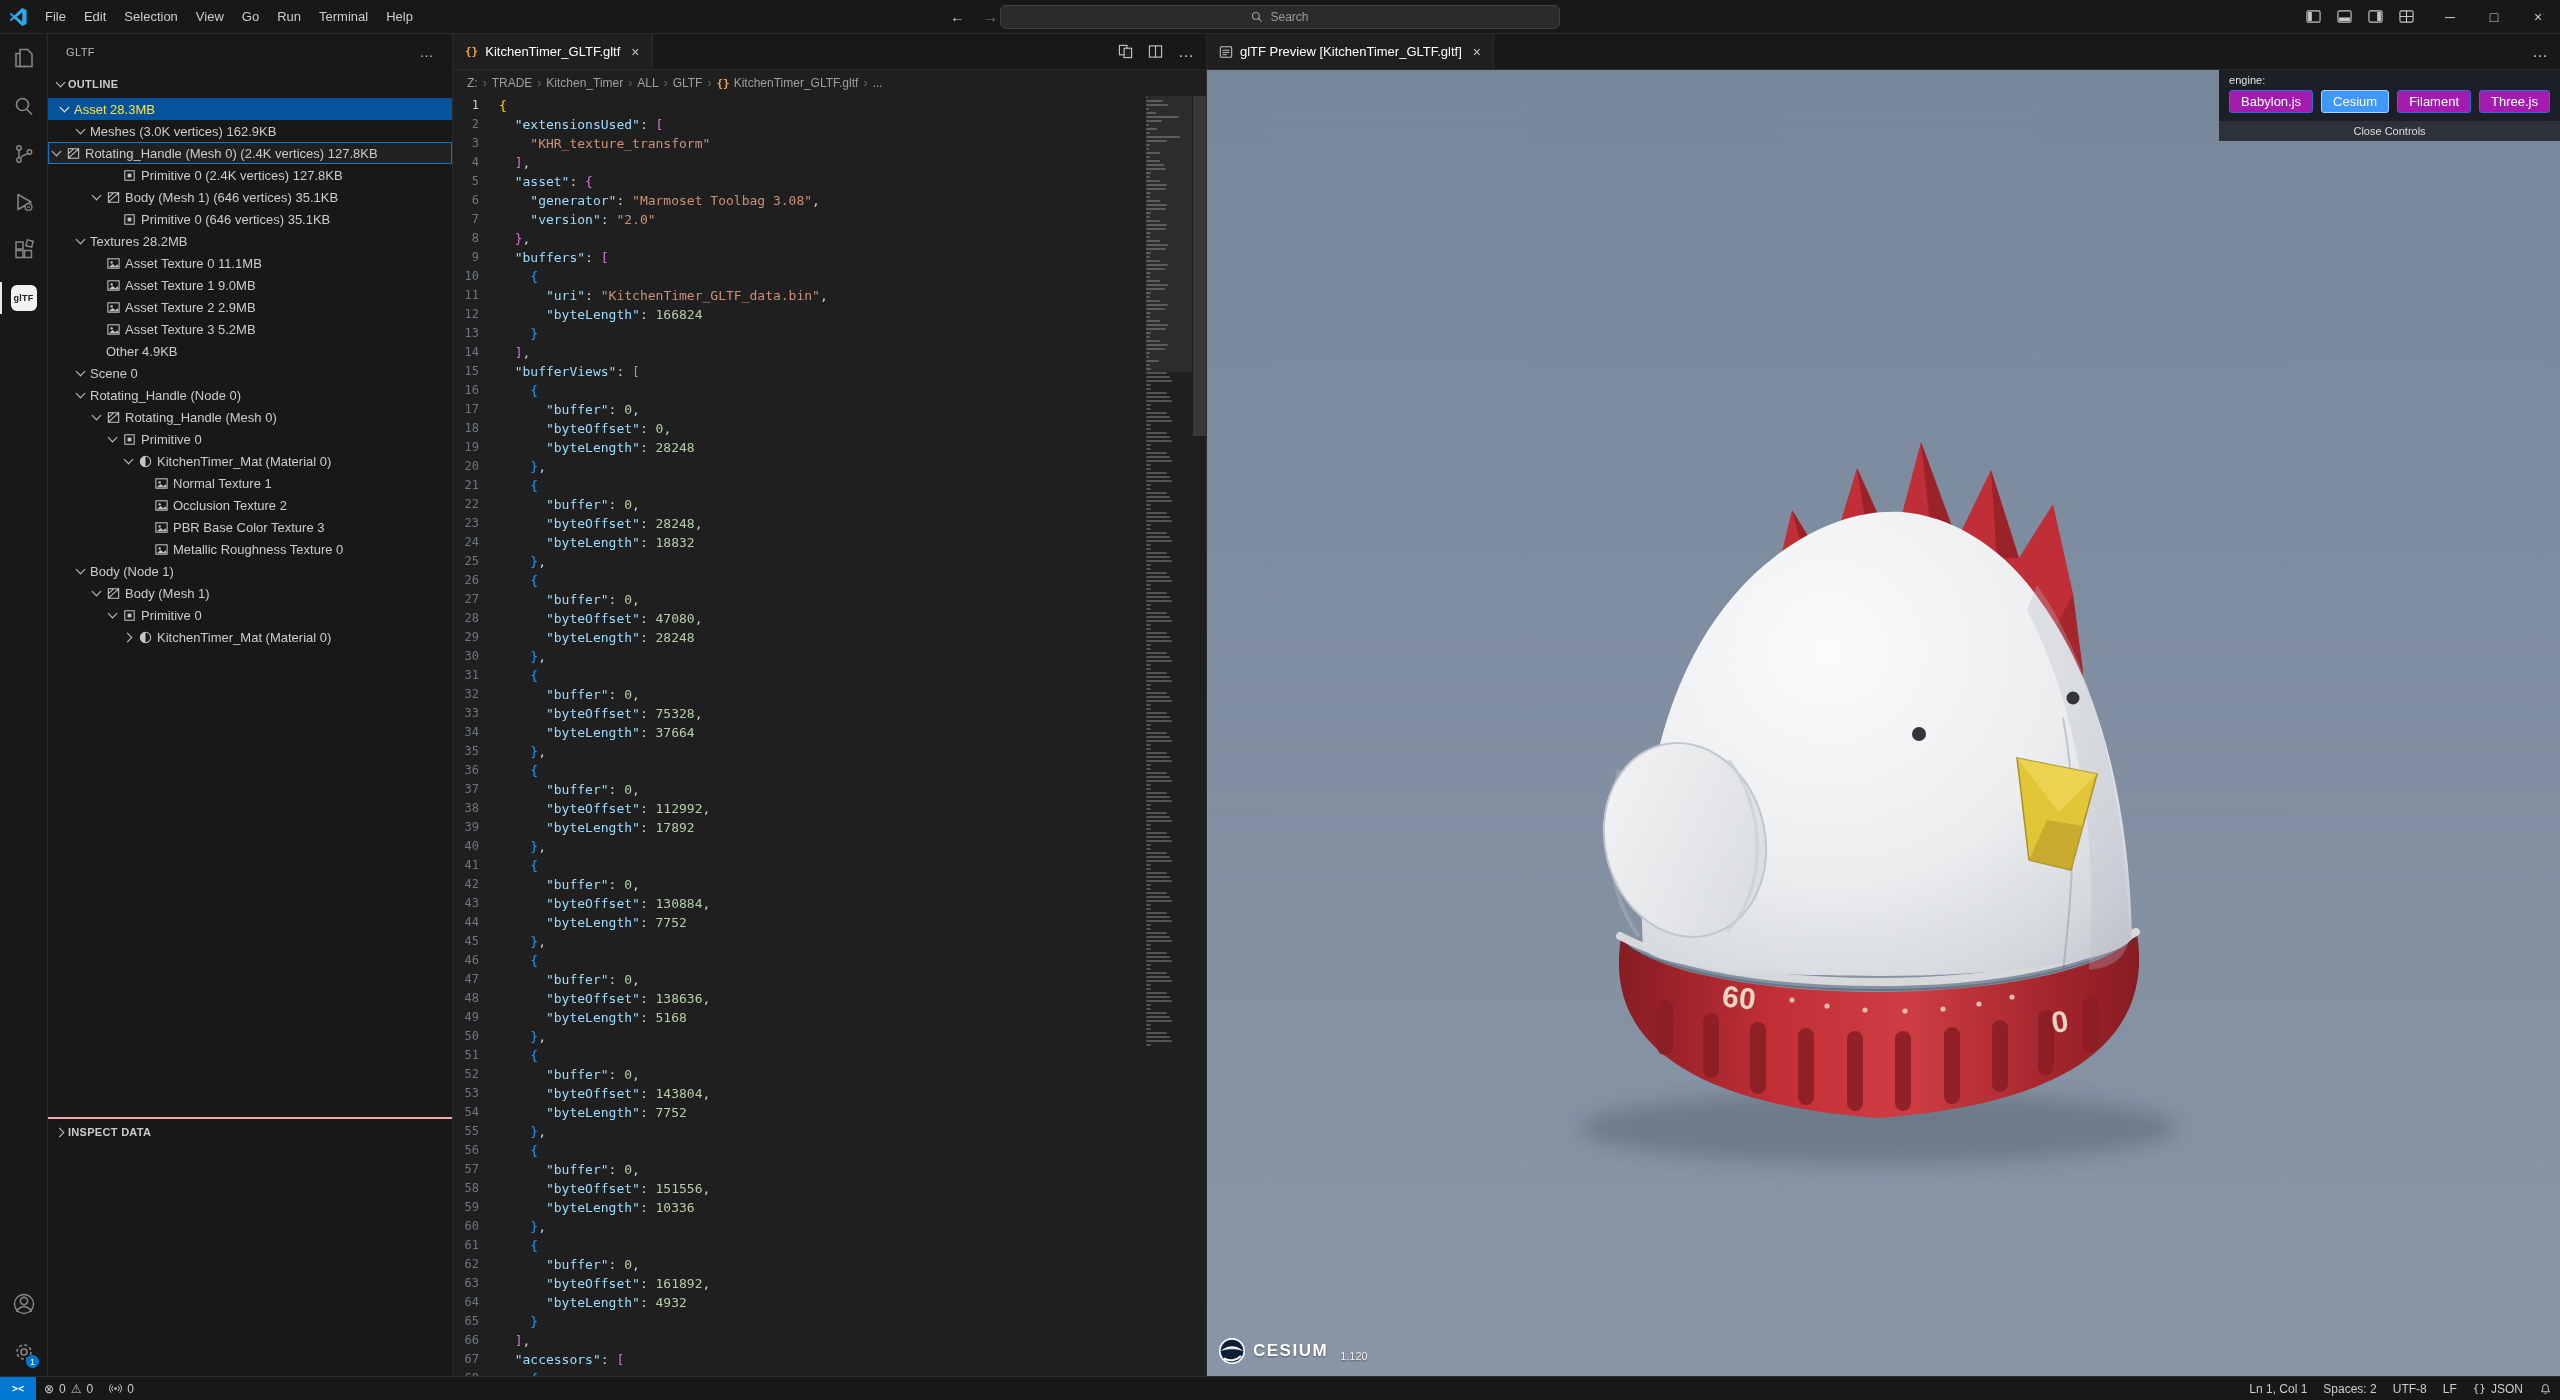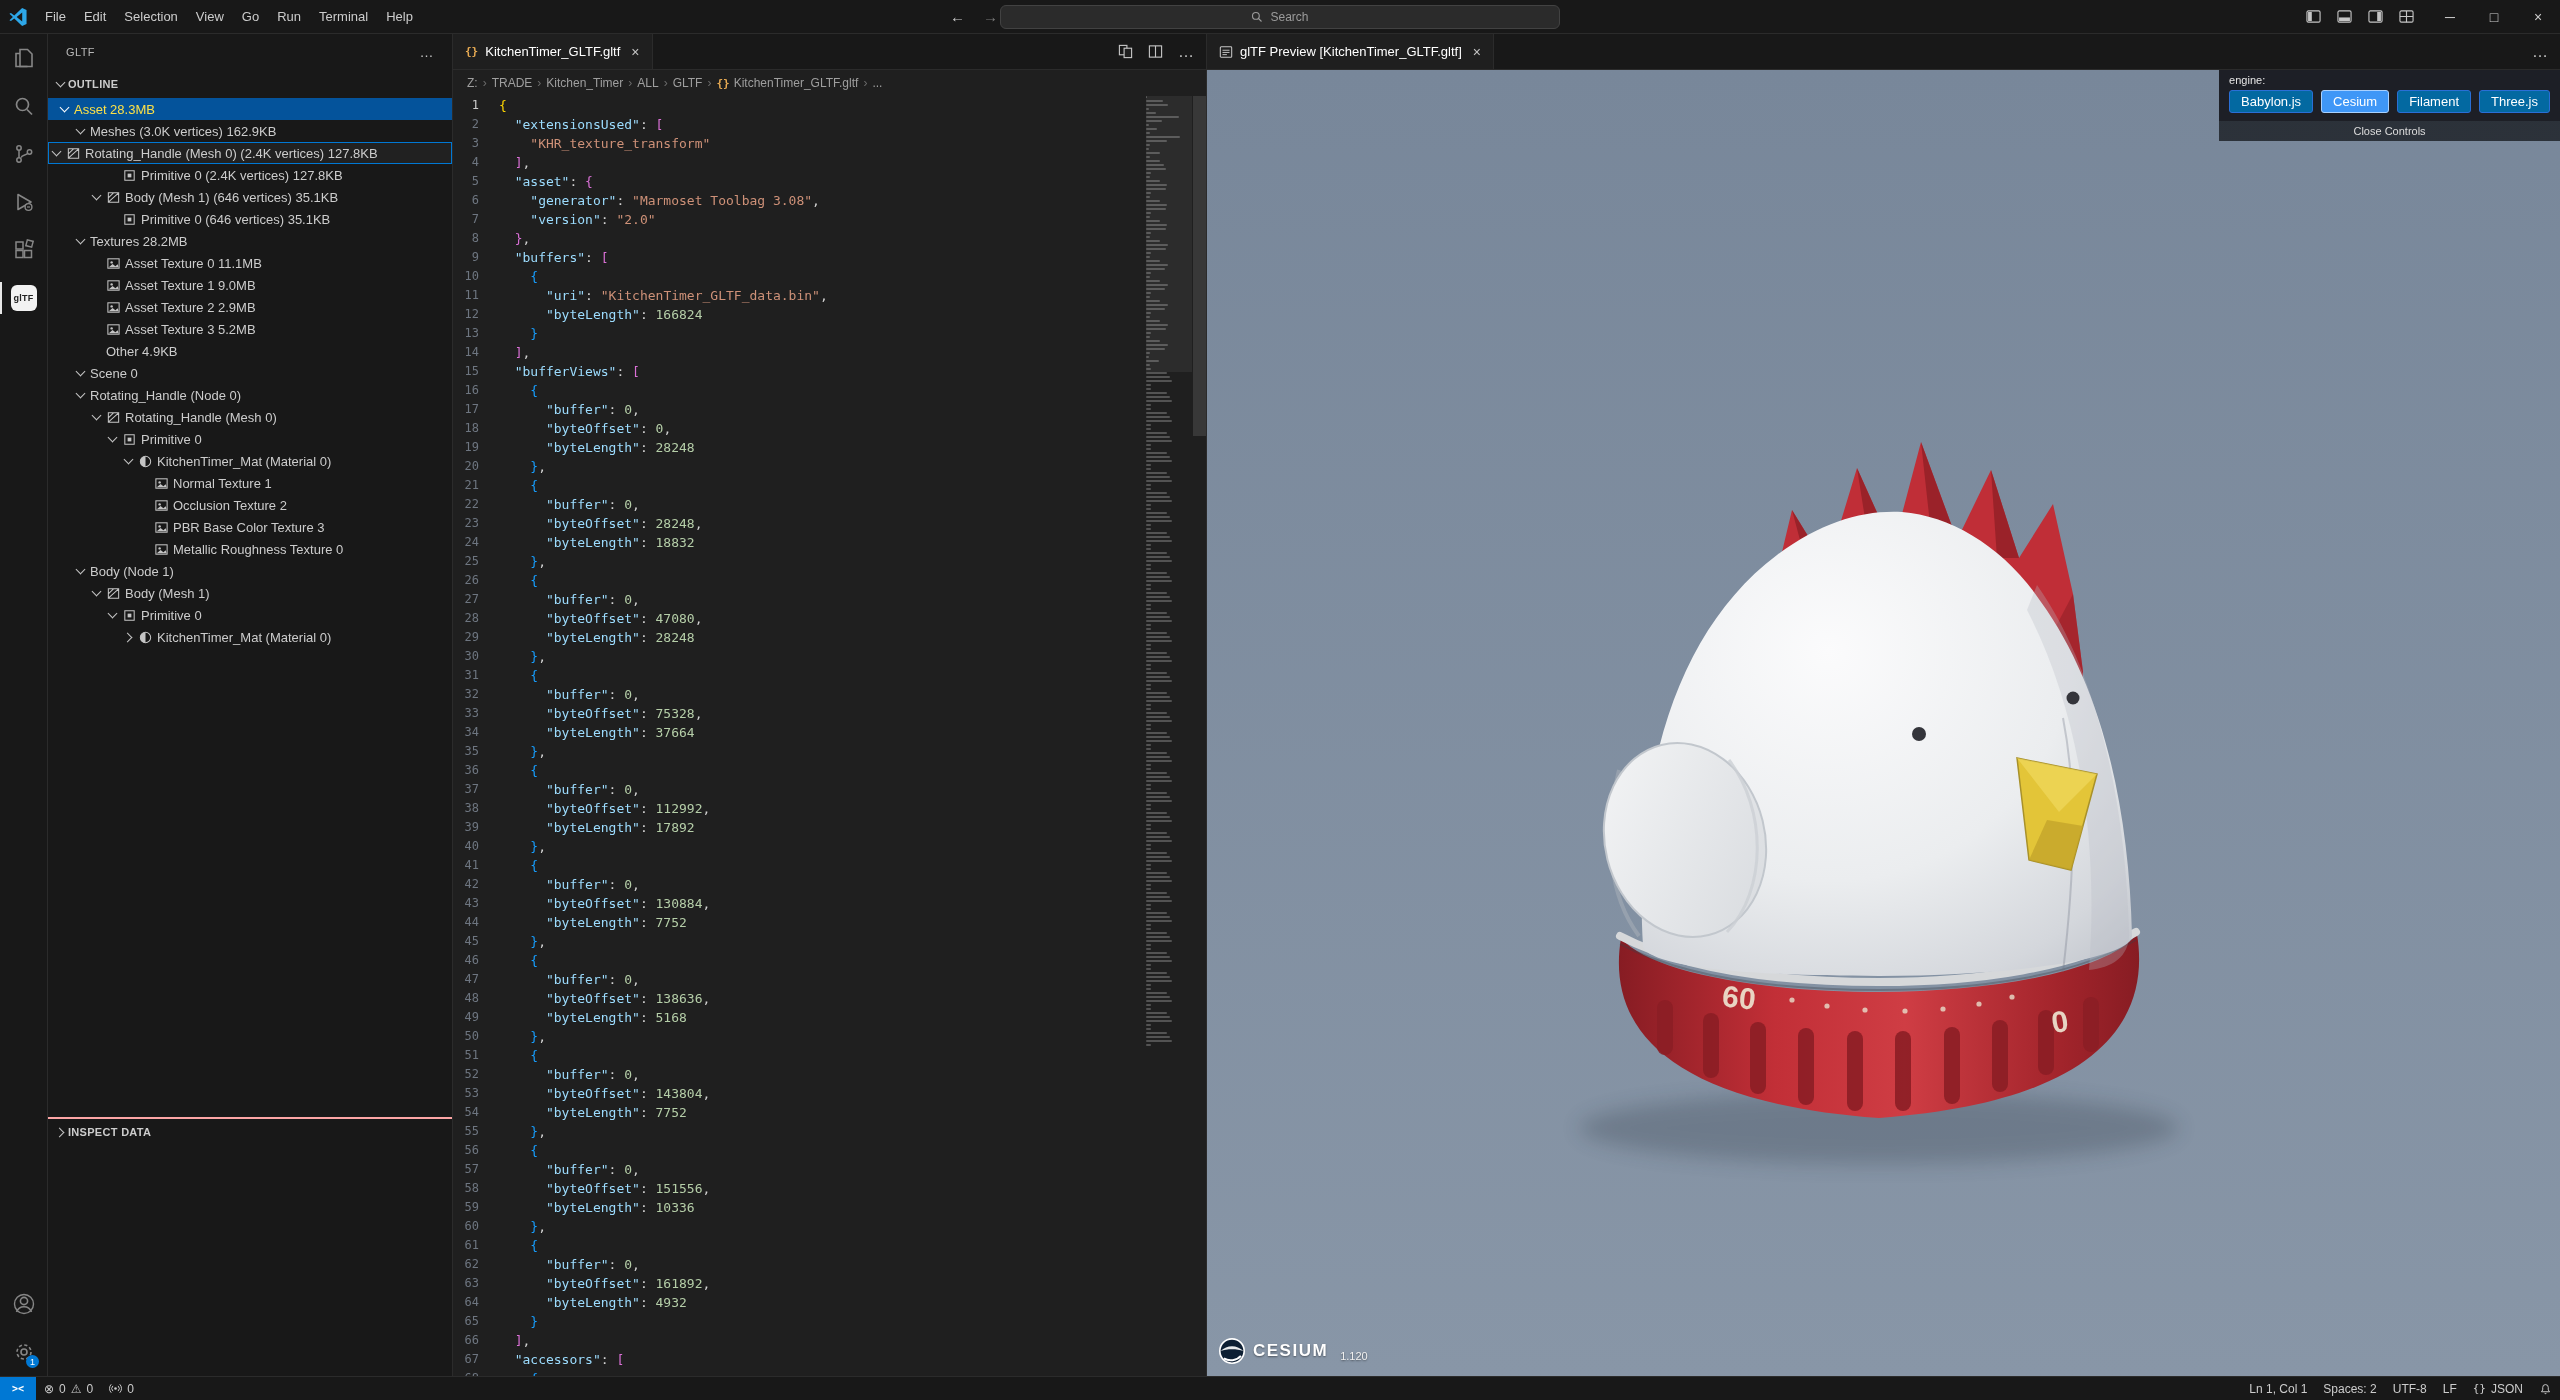--- a/index.html
+++ b/index.html
@@ -78,21 +78,21 @@
   .vscroll{position:absolute;top:0;right:0;width:13px;height:340px;background:rgba(121,121,121,.28);}
 
   
   .preview{flex:1;display:flex;flex-direction:column;background:#1f1f1f;}
   .viewport{position:relative;flex:1;overflow:hidden;}
   svg.scene{position:absolute;inset:0;width:100%;height:100%;}
   .controls{position:absolute;top:0;right:0;display:flex;flex-direction:column;align-items:stretch;z-index:3;}
   .engine-panel{background:rgba(8,9,12,.82);padding:4px 10px 8px;display:flex;flex-direction:column;gap:4px;}
   .engine-label{color:#e6e6e6;font-size:11px;}
   .engine-buttons{display:flex;gap:8px;}
-  .engine-btn{font-family:"Liberation Sans",sans-serif;font-size:13px;color:#ffffff;background:#0369a1;border:1px solid #2a6fd6;
+  .engine-btn{font-family:"Liberation Sans",sans-serif;font-size:13px;color:#ffffff;background:#a21caf;border:1px solid #2a6fd6;
     border-radius:3px;padding:3px 11px;cursor:pointer;}
   .engine-btn.selected{background:#3f97f7;border-color:#a9d1ff;}
   .close-controls{background:rgba(8,9,12,.68);color:#dddddd;font-size:11px;text-align:center;padding:4px 0;cursor:pointer;}
   .credit{position:absolute;left:12px;bottom:12px;display:flex;align-items:center;gap:8px;color:#ffffff;z-index:3;}
   .credit .brand{font-size:17px;font-weight:bold;letter-spacing:1.5px;text-shadow:0 1px 2px rgba(0,0,0,.45);}
   .credit .ver{font-size:11px;color:#f0f0f0;align-self:flex-start;margin-top:12px;margin-left:4px;text-shadow:0 1px 2px rgba(0,0,0,.45);}
 
   
   .statusbar{height:24px;background:#181818;border-top:1px solid #2b2b2b;display:flex;align-items:center;font-size:12px;color:#cccccc;}
   .remote{width:36px;height:100%;background:var(--accent);color:#ffffff;display:flex;align-items:center;justify-content:center;

